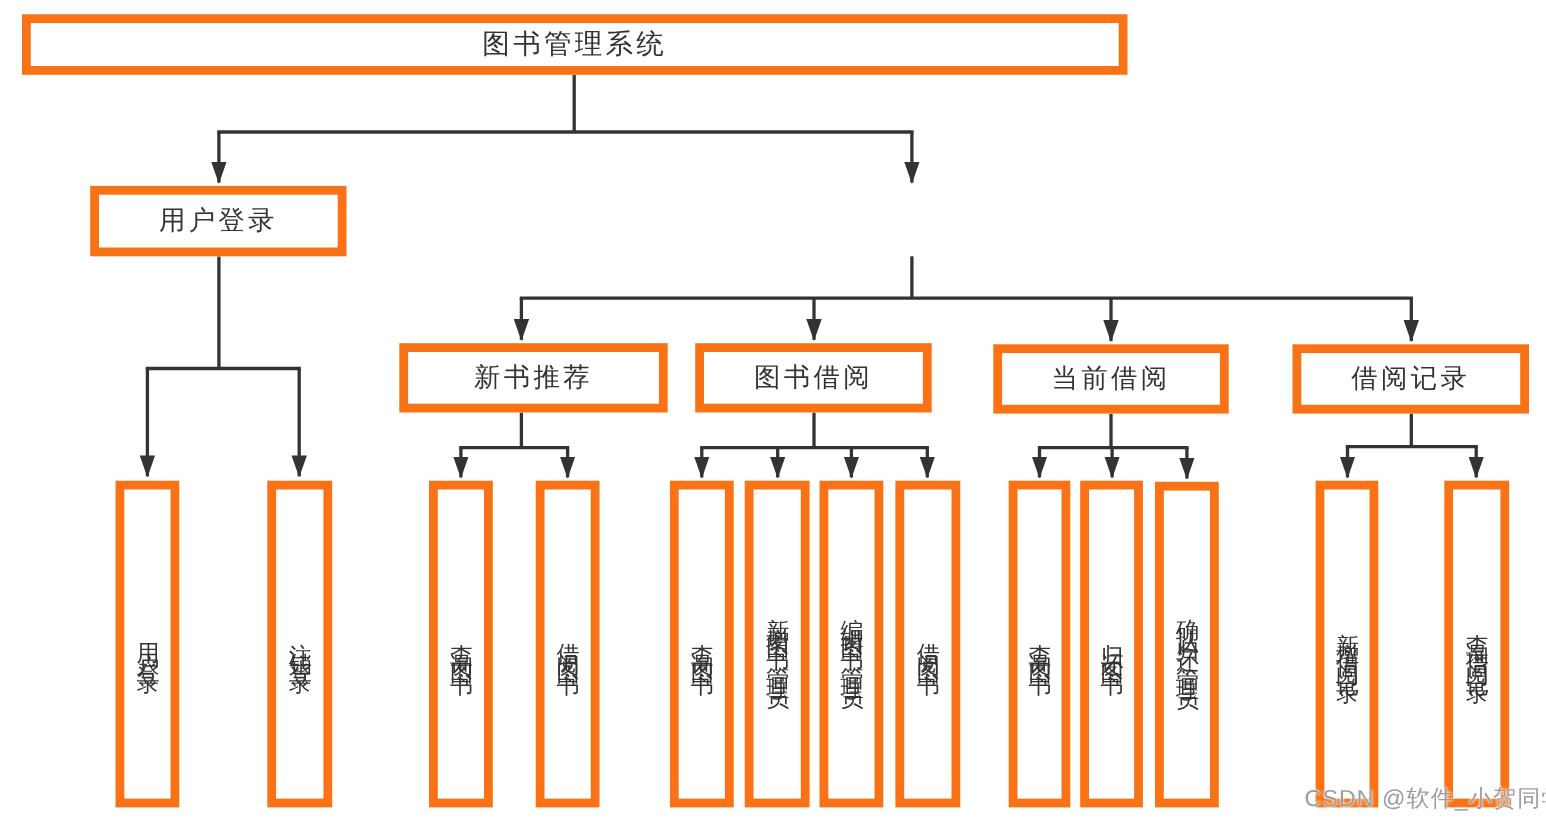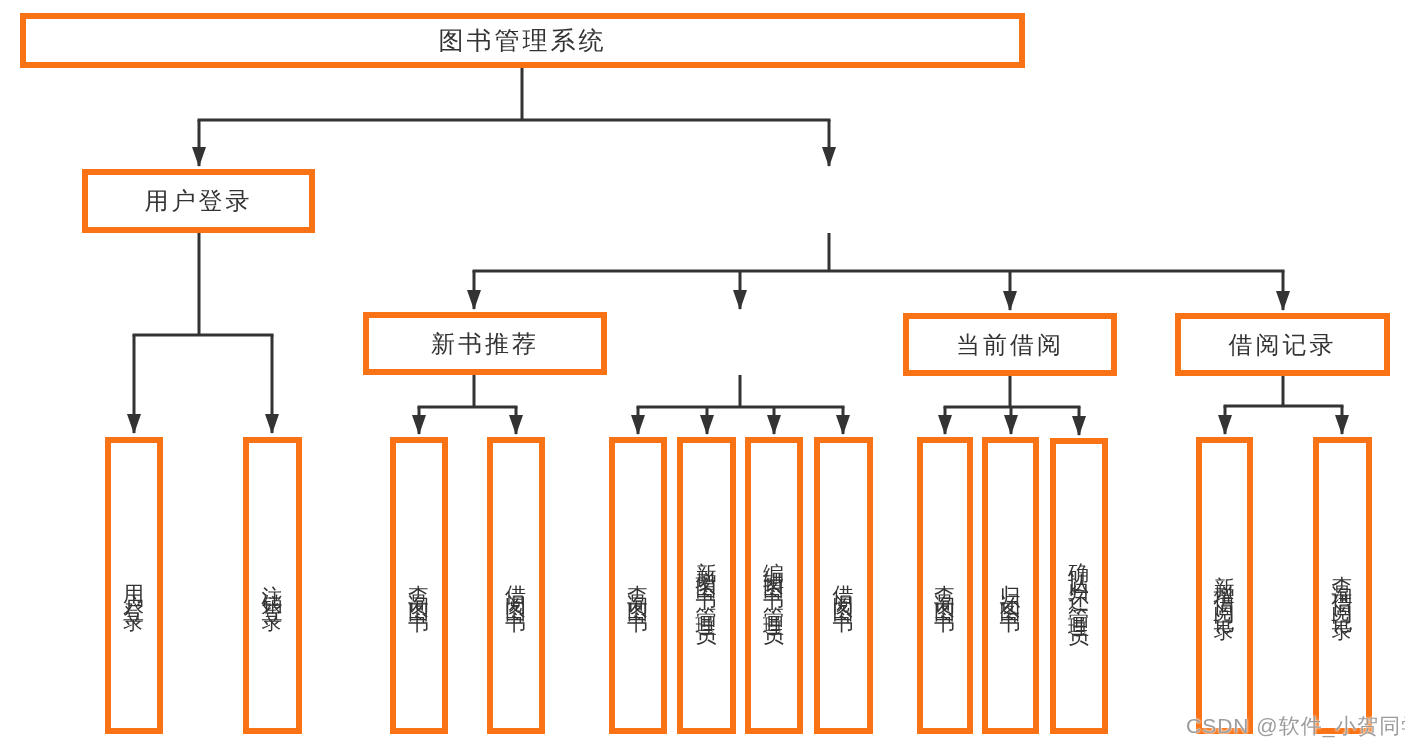--- a/index.html
+++ b/index.html
@@ -8,21 +8,21 @@
     position:relative;
     width:1405px;height:747px;
     background:#ffffff;
     overflow:hidden;
   }
   .connectors{position:absolute;left:0;top:0;z-index:1;}
   .node{
     position:absolute;
     box-sizing:border-box;
     background:#ffffff;
-    border:6px solid #f97316;
+    border:8px solid #f97316;
     display:flex;align-items:center;justify-content:center;
     z-index:2;
     color:#333333;
   }
   .h-node{font-size:24px;letter-spacing:3px;line-height:1;}
   .root-node{font-size:25px;}
   .v-node span{
     writing-mode:vertical-rl;
     text-orientation:mixed;
     font-size:21px;
@@ -101,20 +101,23 @@
     <span>图书管理系统</span>
   </div>
 
   <div class="node h-node" style="left:82px;top:169px;width:233px;height:64px;">
     <span>用户登录</span>
   </div>
 
   <div class="node h-node" style="left:363px;top:312px;width:244px;height:63px;">
     <span>新书推荐</span>
   </div>
+  <div class="node h-node" style="left:632px;top:312px;width:215px;height:63px;">
+    <span>图书借阅</span>
+  </div>
   <div class="node h-node" style="left:903px;top:313px;width:214px;height:63px;">
     <span>当前借阅</span>
   </div>
   <div class="node h-node" style="left:1175px;top:313px;width:215px;height:63px;">
     <span>借阅记录</span>
   </div>
 
   <div class="node v-node" style="left:105px;top:437px;width:58px;height:297px;">
     <span>用户登录</span>
   </div>

